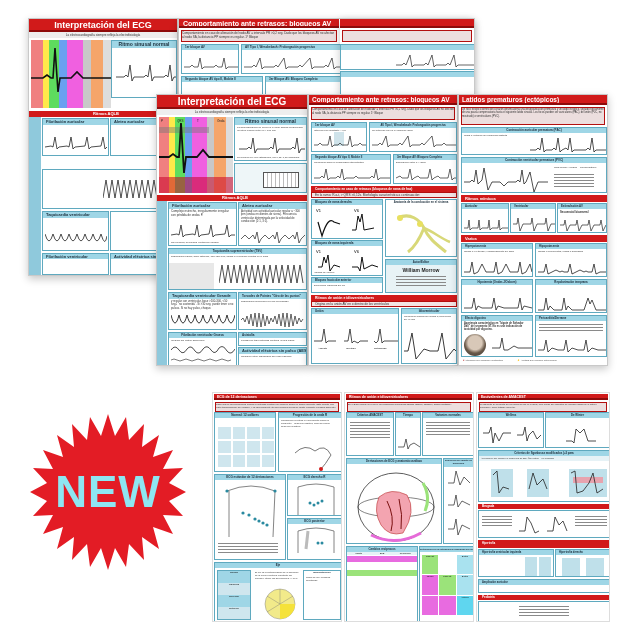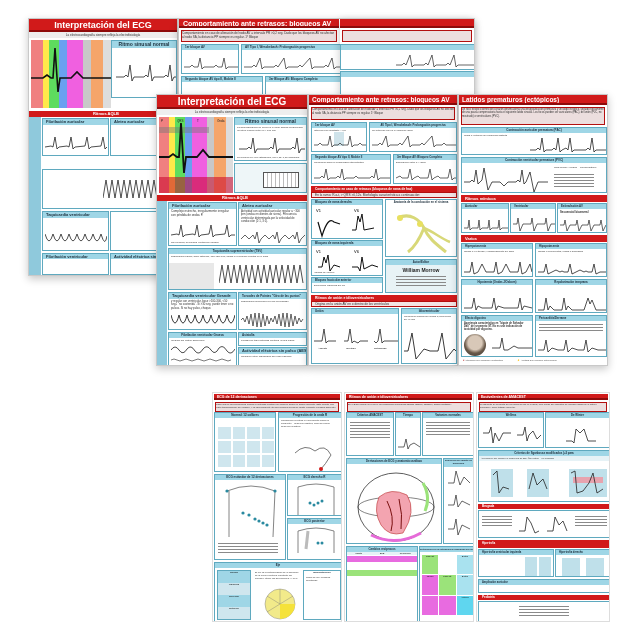--- a/index.html
+++ b/index.html
@@ -411,20 +411,26 @@
       <svg class="ecg" style="left:2px;top:22px" width="68" height="16" viewBox="0 0 68 16">
           <polyline points="0,12 6,12 8,2 10,14 14,10 20,12 26,12 28,2 30,14 34,10 40,12 46,12 48,2 50,14 54,10 60,12 68,12" fill="none" stroke="#222" stroke-width="0.8"></polyline>
         </svg>
     </div>
     <div style="position:absolute; left:4px; top:264px; width:144px; height:8px; font-size:2.4px; color:#444;">
       <span style="color:#b30f0f;">♥</span> <span>Alteración por variación electrolítica</span>
       <span style="margin-left:14px;">⚡</span> <span>Arritmia que requiere intervención</span>
     </div>
   </div>
 
+  <div class="new-badge" style="left:28px; top:412px; width:160px; height:160px;">
+    <svg width="160" height="160" viewBox="0 0 160 160">
+      <polygon fill="#e31c25" points="80,2 87,24 98,5 101,28 116,12 114,35 131,23 125,45 145,38 135,57 155,56 141,71 158,80 141,89 155,104 135,103 145,122 125,115 131,137 114,125 116,148 101,132 98,155 87,136 80,158 73,136 62,155 59,132 44,148 46,125 29,137 35,115 15,122 25,103 5,104 19,89 2,80 19,71 5,56 25,57 15,38 35,45 29,23 46,35 44,12 59,28 62,5 73,24"></polygon>
+    </svg>
+    <div style="position:absolute; left:0; top:0; width:160px; height:160px; line-height:160px; text-align:center; font-family:'Liberation Sans', sans-serif; font-weight:bold; font-size:44px; color:#8ee6f2; letter-spacing:1px;">NEW</div>
+  </div>
 
   <div class="poster" style="left:212px; top:392px; width:130px; height:230px; box-shadow:none; border-color:#ddd;">
     <div class="hdr" style="font-size:3.5px; height:6px; line-height:6px; padding-left:3px; margin:1px;">ECG de 12 derivaciones</div>
     <div class="sub" style="font-size:2.3px; height:10px; line-height:3px; white-space:normal;">Cada una de las derivaciones analiza la actividad eléctrica del corazón desde un ángulo diferente. Esto permite una vista "tridimensional" del corazón, y es especialmente útil para localizar áreas de infarto (consulte la página siguiente).</div>
     <div class="panel" style="left:1px; top:19px; width:62px; height:60px;">
       <div class="ph" style="font-size:3px; height:5px; line-height:5px;">Normal: 12 calibres</div>
       <div style="position:absolute; left:3px; top:14px; width:56px; height:40px; display:grid; grid-template-columns:repeat(4,1fr); grid-template-rows:repeat(3,1fr); gap:2px;">
         <div style="background:#cfe6ee;"></div>
           <div style="background:#cfe6ee;"></div>
           <div style="background:#cfe6ee;"></div>

